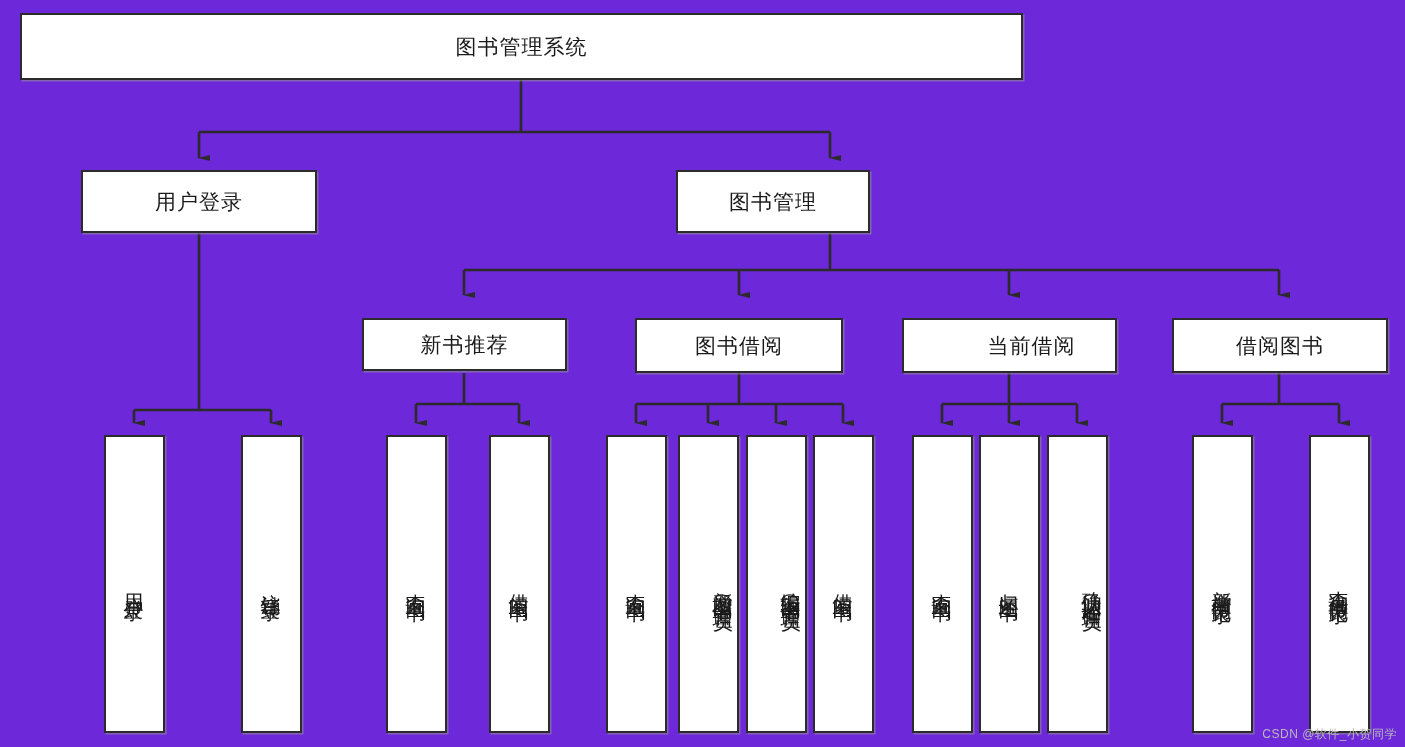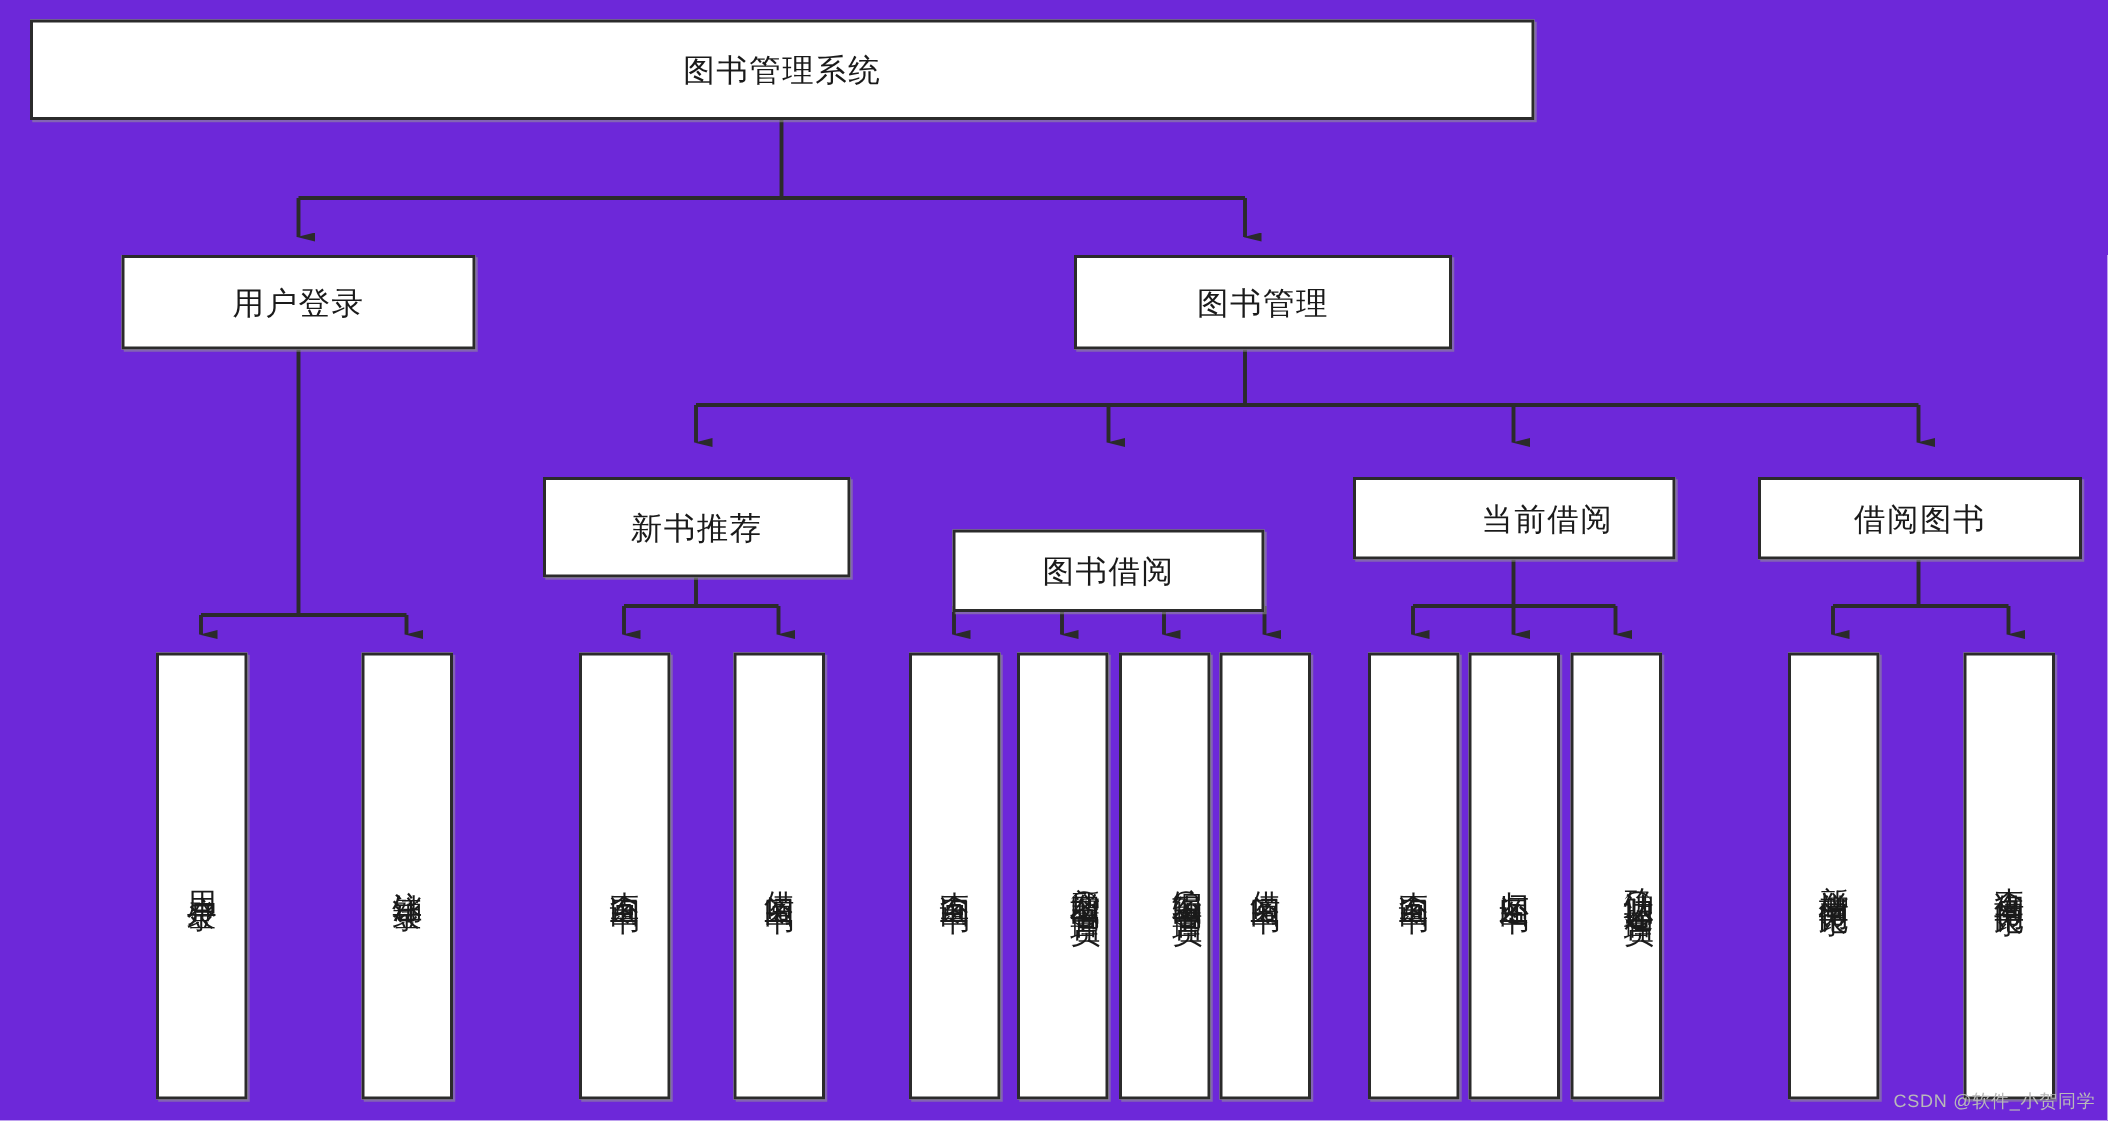--- a/index.html
+++ b/index.html
@@ -120,28 +120,28 @@
     </g>
   </svg>
 
   <div class="node horiz" style="left:20px; top:13px; width:1003px; height:67px;">
     <span class="node-label">图书管理系统</span>
   </div>
 
   <div class="node horiz" style="left:81px; top:170px; width:236px; height:63px;">
     <span class="node-label">用户登录</span>
   </div>
-  <div class="node horiz" style="left:716px; top:170px; width:252px; height:63px;font-family:Liberation Serif, serif;">
+  <div class="node horiz" style="left:676px; top:170px; width:194px; height:63px;font-family:Liberation Serif, serif;">
     <span class="node-label">图书管理</span>
   </div>
 
-  <div class="node horiz" style="left:362px; top:318px; width:205px; height:67px;">
+  <div class="node horiz" style="left:362px; top:318px; width:205px; height:53px;">
     <span class="node-label">新书推荐</span>
   </div>
-  <div class="node horiz" style="left:635px; top:318px; width:208px; height:55px;margin-top:35px;">
+  <div class="node horiz" style="left:635px; top:318px; width:208px; height:55px;">
     <span class="node-label">图书借阅</span>
   </div>
   <div class="node horiz" style="left:902px; top:318px; width:215px; height:55px;padding-left:44px;">
     <span class="node-label">当前借阅</span>
   </div>
   <div class="node horiz" style="left:1172px; top:318px; width:216px; height:55px;">
     <span class="node-label">借阅图书</span>
   </div>
 
   <div class="node vert midset" style="left:104px; top:435px; width:61px; height:298px;">

